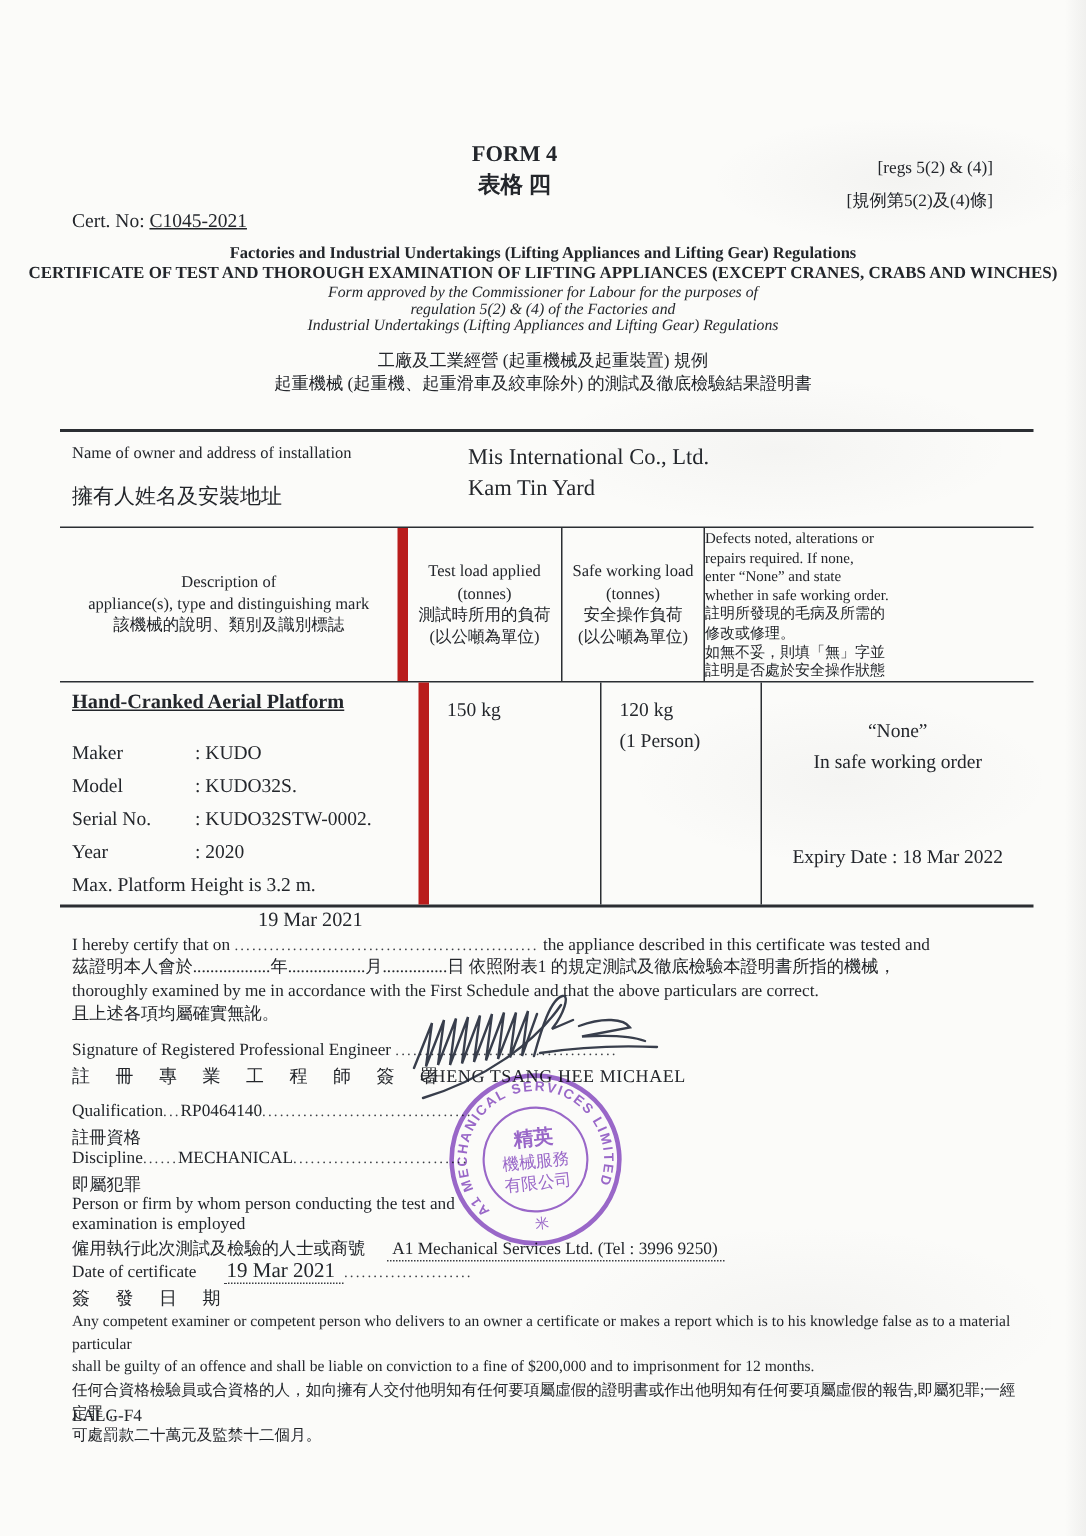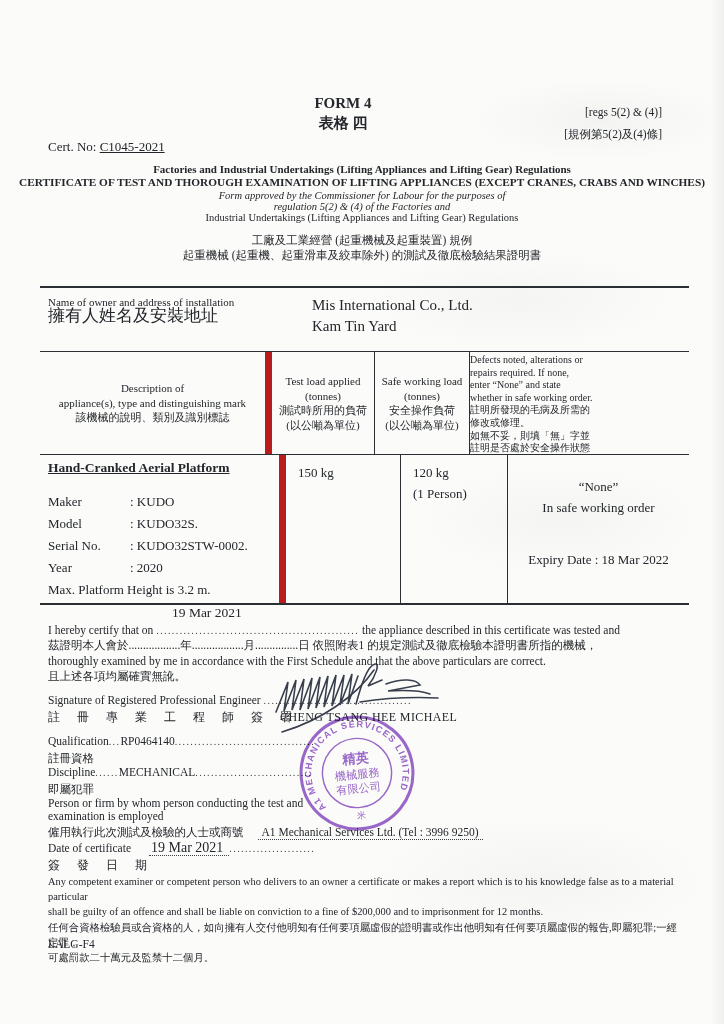--- a/index.html
+++ b/index.html
@@ -21,45 +21,45 @@
   .form-no{left:0;top:95px;width:686px;font-size:15px;font-weight:bold;}
   .form-no-zh{left:0;top:114px;width:686px;font-size:15px;font-weight:bold;}
   .regs{right:62px;top:101px;text-align:right;font-size:11.5px;line-height:22px;}
   .certno{left:48px;top:139px;font-size:13px;text-align:right;}
   
   .tb{left:10px;width:704px;}
   .t1{top:163px;font-size:11px;font-weight:bold;}
   .t2{top:176px;font-size:11.3px;font-weight:bold;}
   .t3{top:190px;font-size:10.5px;font-style:italic;}
   .t4{top:201px;font-size:10.5px;font-style:italic;}
-  .t5{top:212px;font-size:10.5px;}
+  .t5{top:212px;font-size:10.5px;font-style:italic;}
   .t6{top:233px;font-size:11.5px;}
   .t7{top:248px;font-size:11.5px;}
   .t8{top:263px;font-size:11.5px;}
   
   .tbl{left:40px;top:286px;width:649px;border-top:2px solid #2b2e33;}
   .owner-row{display:flex;height:63px;border-bottom:1px solid #2b2e33;}
   .owner-label{width:226px;padding:8px 0 0 8px;font-size:11px;line-height:13px;}
-  .owner-label .zh{display:block;margin-top:0;font-size:17px;}
+  .owner-label .zh{display:block;margin-top:16px;font-size:14px;}
   .owner-value{padding:7px 0 0 38px;font-size:15px;line-height:21px;}
   .hdr-row{display:flex;height:102px;border-bottom:1px solid #2b2e33;}
   .body-row{display:flex;height:148px;border-bottom:2px solid #2b2e33;}
   .c1{width:225px;border-right:7px solid #b91c1c;}
   .c2{width:102px;border-right:1px solid #2b2e33;}
   .c3{width:94px;border-right:1px solid #2b2e33;}
   .c4{flex:1;}
   .hcell{text-align:center;font-size:11px;line-height:14.5px;display:flex;flex-direction:column;justify-content:center;}
   .hcell4{text-align:left;font-size:10px;line-height:12.6px;padding-top:2px;display:block;}
   .desc{padding:5px 6px 0 8px;font-size:13px;}
   .desc-title{font-weight:bold;text-decoration:underline;font-size:13.5px;margin-bottom:15px;}
   .spec{display:flex;line-height:22px;}
   .spec .lab{width:82px;}
   .load{padding:7px 0 0 12px;font-size:13px;line-height:21px;}
   .defects{display:flex;flex-direction:column;align-items:center;padding-top:21px;font-size:13px;line-height:21px;}
-  .expiry{margin-top:31px;}
+  .expiry{margin-top:42px;}
   
   .testdate{left:172px;top:605px;font-size:13.5px;}
   .certify{left:48px;top:623px;width:632px;font-size:11.5px;line-height:15.4px;}
   
   .sigrow{left:48px;top:694px;font-size:11.5px;}
   .signame{left:280px;top:710px;font-size:12px;letter-spacing:.4px;}
   .sigzh{left:48px;top:709px;font-size:12px;letter-spacing:7px;}
   .sig-svg{left:268px;top:660px;}
   
   .r{left:48px;font-size:11.5px;}

